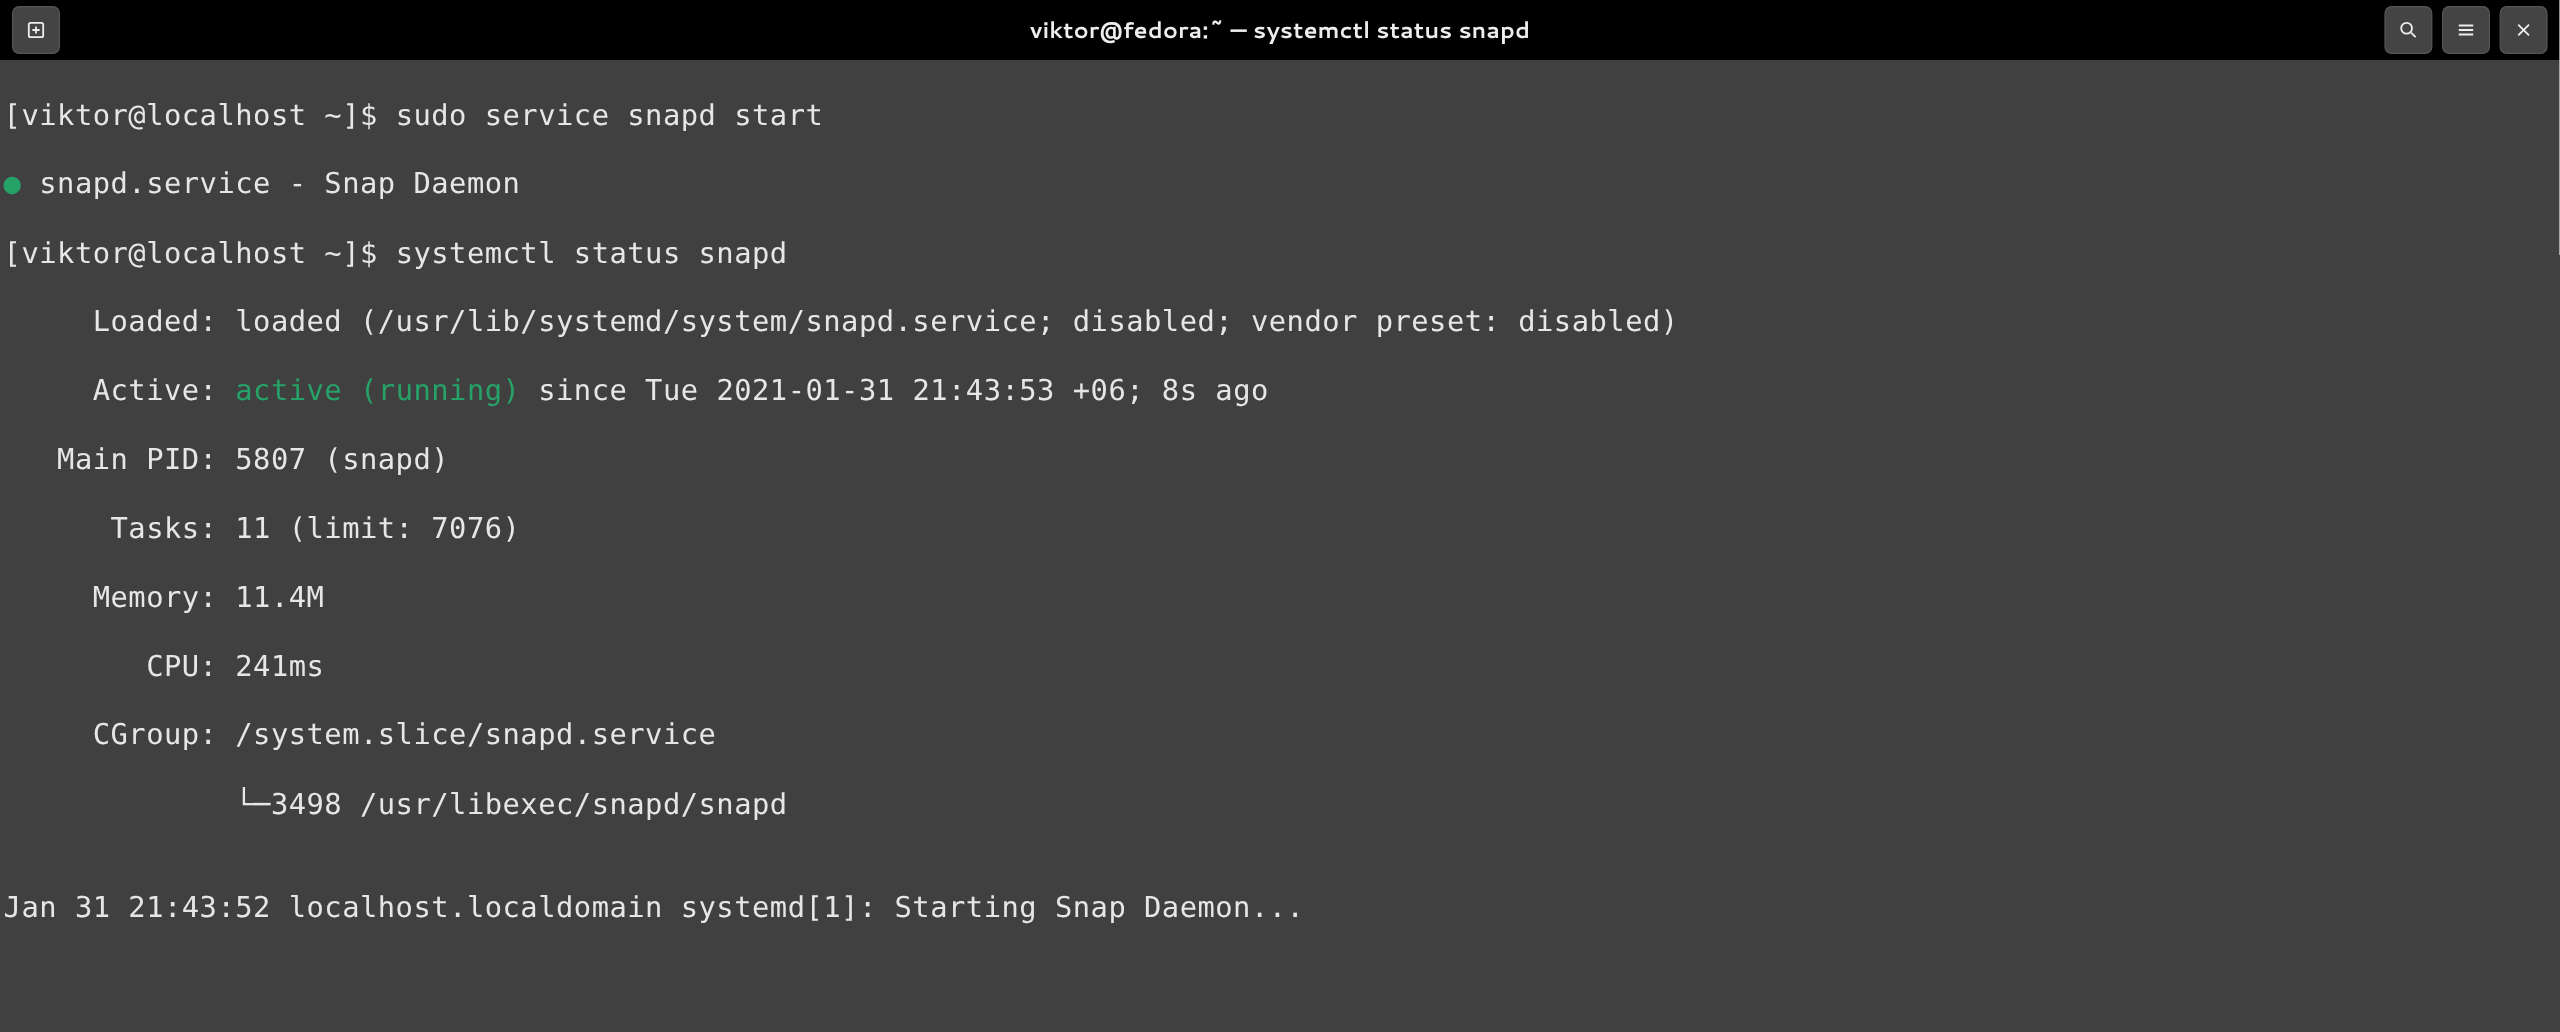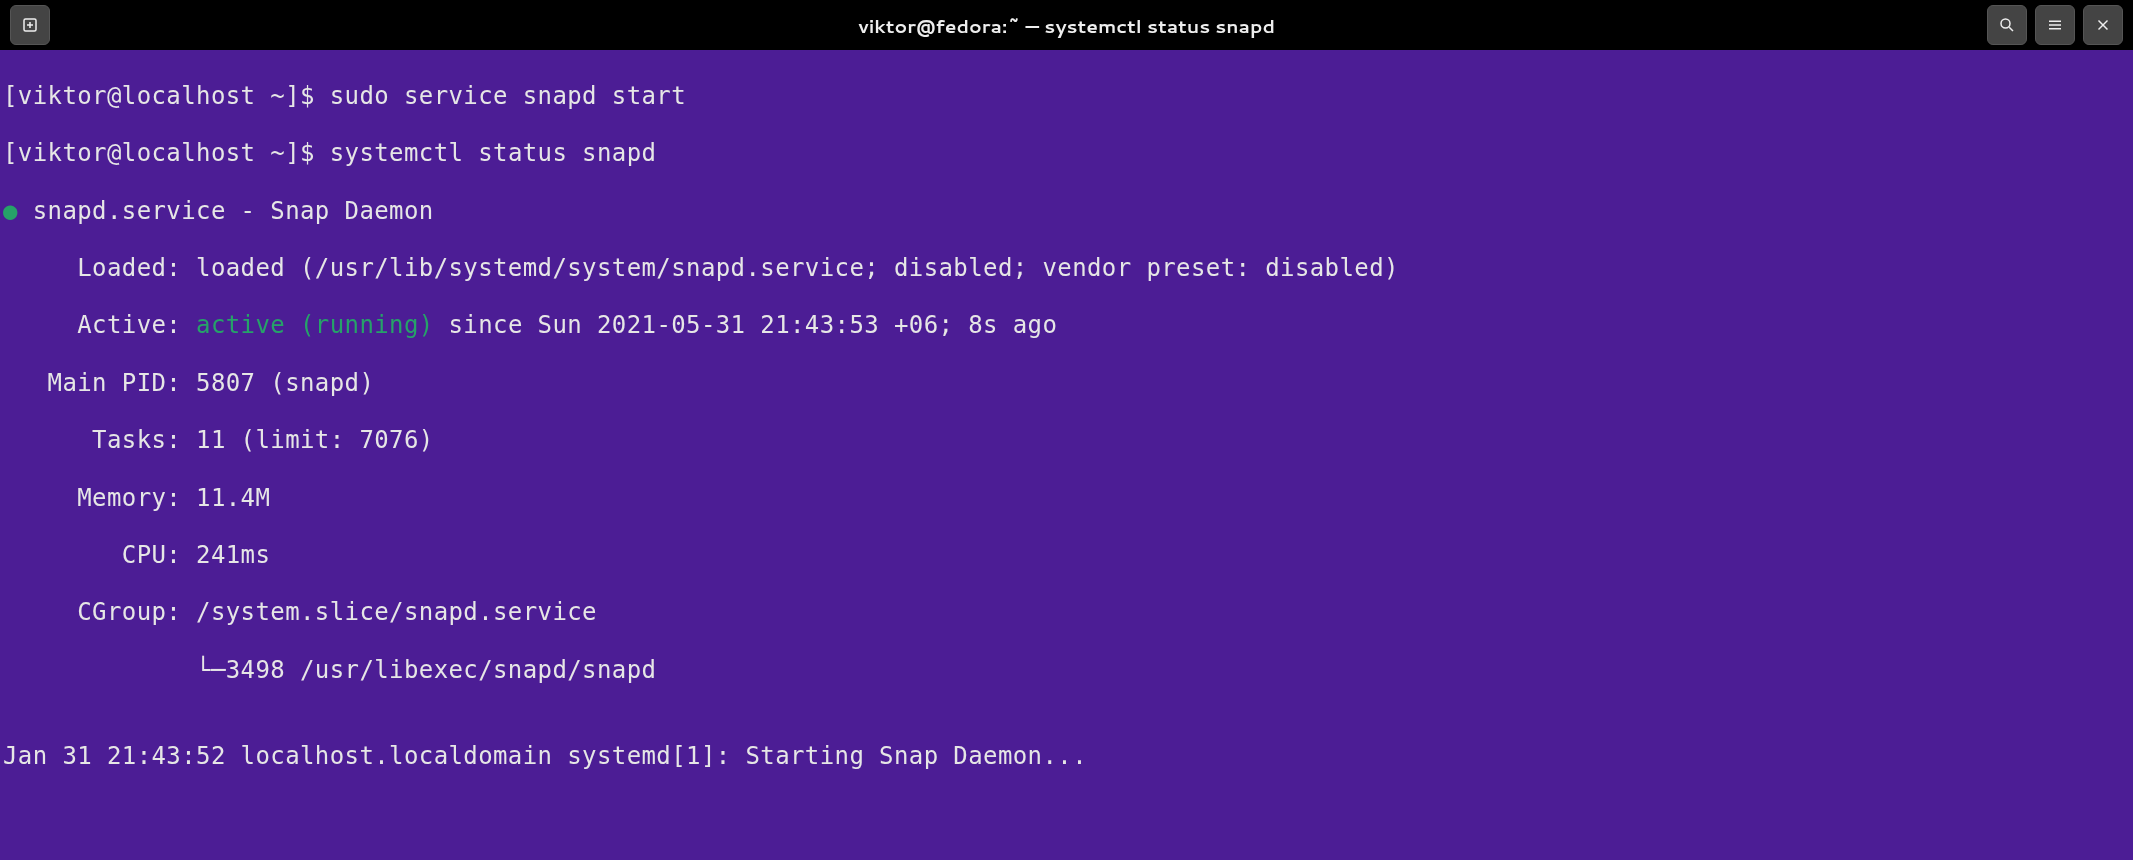--- a/index.html
+++ b/index.html
@@ -30,21 +30,21 @@
     border-radius: 6px;
     display: flex;
     align-items: center;
     justify-content: center;
     color: #eeeeee;
   }
   .tb-btn svg { width: 18px; height: 18px; stroke: #eeeeee; fill: none; stroke-width: 2; }
   .terminal {
     width: 100%;
     height: 810px;
-    background: #4c1d95;
+    background: #404040;
     color: #e6e6e6;
     font-size: 24px;
     line-height: 28.7px;
     padding: 3px 3px;
     white-space: pre;
     overflow: hidden;
     position: relative;
     font-family: "DejaVu Sans Mono", "Liberation Mono", monospace;
     letter-spacing: 0.4px;
   }
@@ -83,24 +83,24 @@
       <svg viewBox="0 0 24 24">
           <line x1="6" y1="6" x2="18" y2="18"></line>
           <line x1="18" y1="6" x2="6" y2="18"></line>
         </svg>
     </div>
   </div>
 </div>
 
 <div class="terminal">
 <div><span>[viktor@localhost ~]$ </span><span>sudo service snapd start</span></div>
+<div><span class="green-dot">●</span><span> snapd.service - Snap Daemon</span></div>
 <div><span>[viktor@localhost ~]$ </span><span>systemctl status snapd</span></div>
-<div><span class="green-dot">●</span><span> snapd.service - Snap Daemon</span></div>
 <div>     Loaded: loaded (/usr/lib/systemd/system/snapd.service; disabled; vendor preset: disabled)</div>
-<div><span>     Active: </span><span class="green-bold">active (running)</span><span> since Sun 2021-05-31 21:43:53 +06; 8s ago</span></div>
+<div><span>     Active: </span><span class="green-bold">active (running)</span><span> since Tue 2021-01-31 21:43:53 +06; 8s ago</span></div>
 <div>   Main PID: 5807 (snapd)</div>
 <div>      Tasks: 11 (limit: 7076)</div>
 <div>     Memory: 11.4M</div>
 <div>        CPU: 241ms</div>
 <div>     CGroup: /system.slice/snapd.service</div>
 <div>             └─3498 /usr/libexec/snapd/snapd</div>
 <div></div>
 <div>Jan 31 21:43:52 localhost.localdomain systemd[1]: Starting Snap Daemon...</div>
 
 

